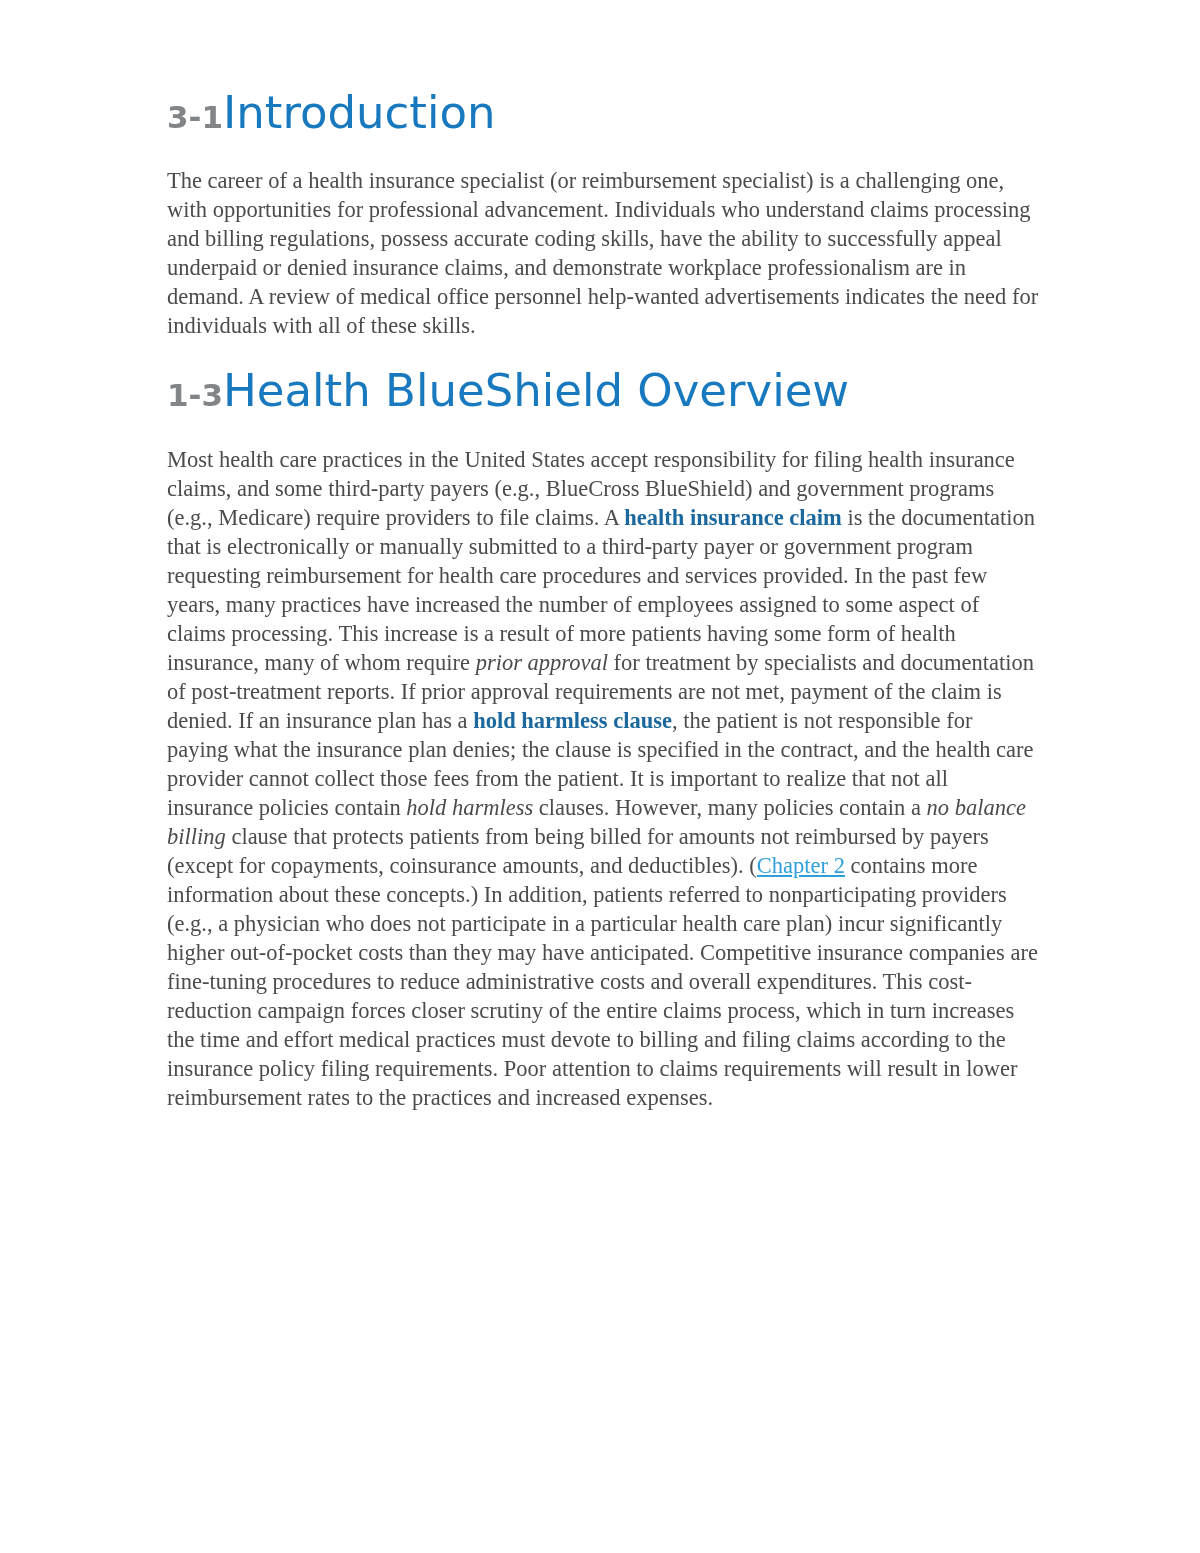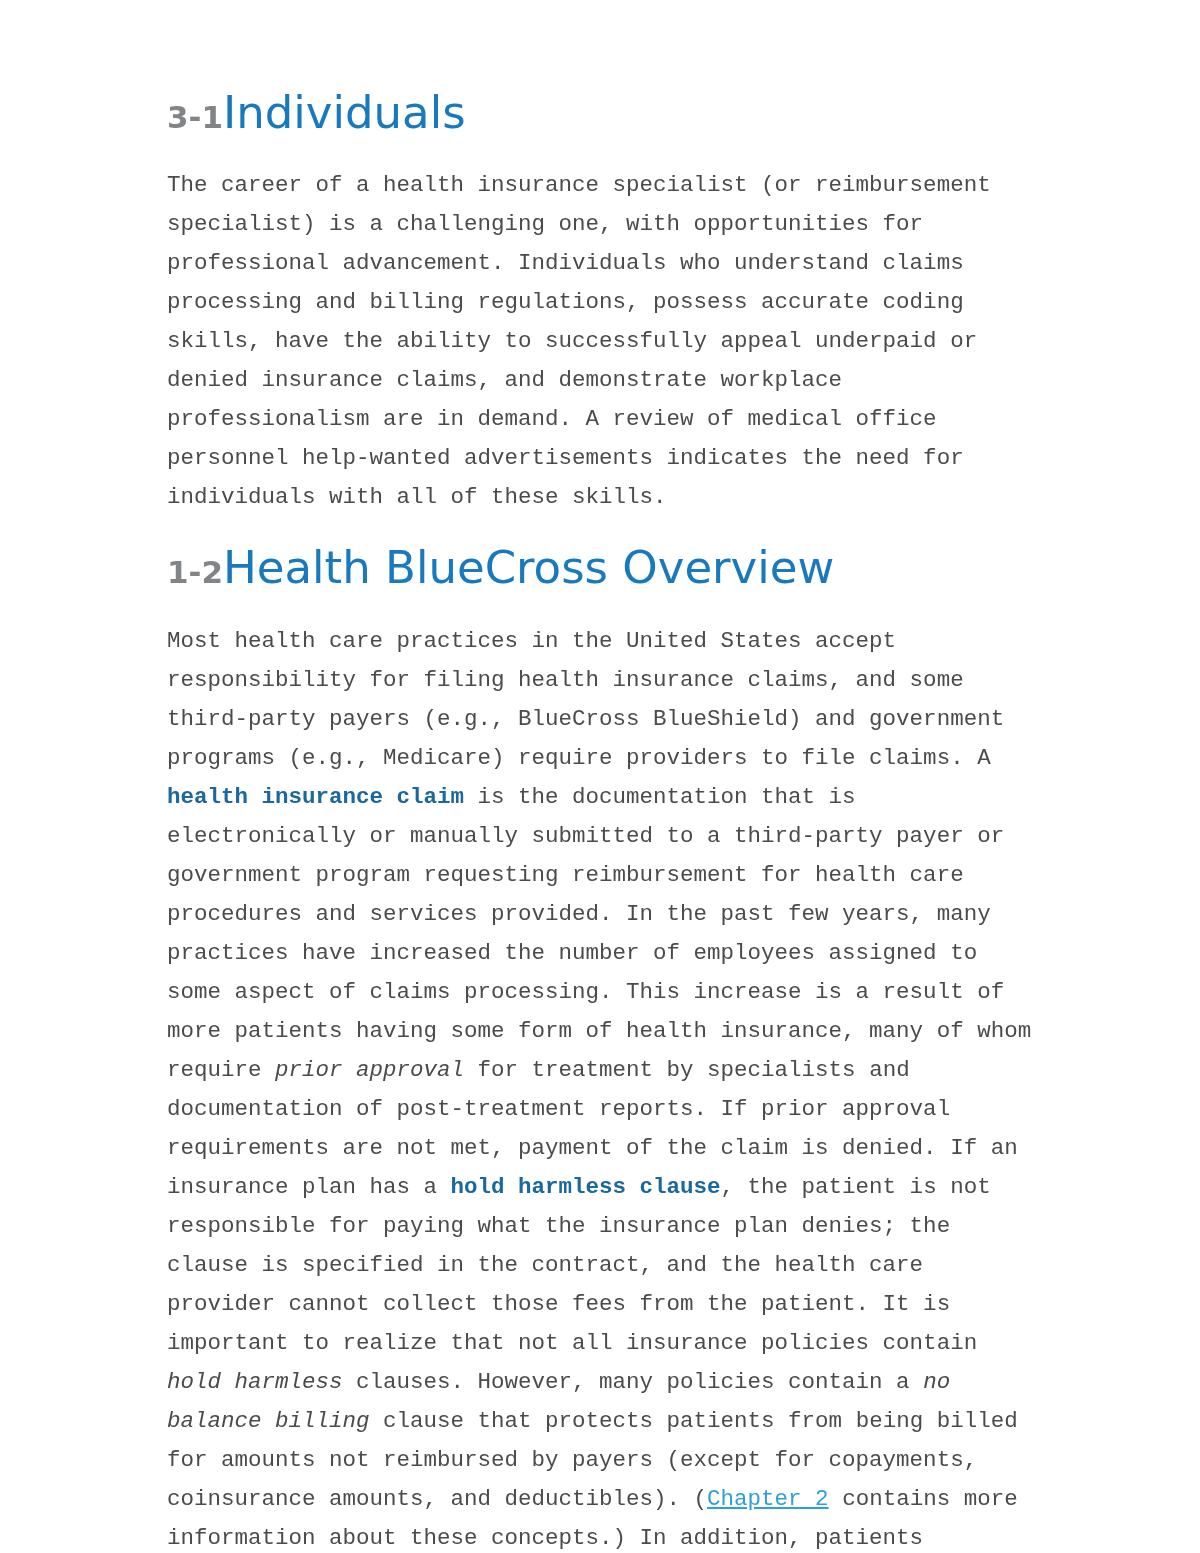--- a/index.html
+++ b/index.html
@@ -30,23 +30,23 @@
     font-size: 31px;
     font-weight: 700;
     color: var(--heading-number, #828588);
   }
   .sec-title {
     font-size: 45px;
     font-weight: 400;
     color: var(--heading-title, #1879bf);
   }
   .body-text {
-    font-family: Liberation Mono, monospace;
+    font-family: Liberation Serif, serif;
     font-size: 22.5px;
-    line-height: 39px;
+    line-height: 29px;
     color: var(--body-text, #4a4b4d);
     max-width: 872px;
     margin: 8px 0 26px 0;
     text-align: left;
   }
   .term {
     font-weight: 700;
     color: var(--key-term, #1a689d);
     text-align: right;
   }
@@ -58,22 +58,22 @@
     text-decoration: underline;
     cursor: pointer;
   }
 </style>
 </head>
 <body>
 
 <main class="page">
 
   <section class="section">
-    <h1 class="sec-heading"><span class="sec-num">3-1</span><span class="sec-title">Individuals</span></h1>
+    <h1 class="sec-heading"><span class="sec-num">3-1</span><span class="sec-title">Introduction</span></h1>
     <p class="body-text"><span class="plain">The career of a health insurance specialist (or reimbursement specialist) is a challenging one, with opportunities for professional advancement. Individuals who understand claims processing and billing regulations, possess accurate coding skills, have the ability to successfully appeal underpaid or denied insurance claims, and demonstrate workplace professionalism are in demand. A review of medical office personnel help-wanted advertisements indicates the need for individuals with all of these skills.</span></p>
   </section>
 
   <section class="section">
-    <h1 class="sec-heading"><span class="sec-num">1-2</span><span class="sec-title">Health BlueCross Overview</span></h1>
+    <h1 class="sec-heading"><span class="sec-num">1-3</span><span class="sec-title">Health BlueShield Overview</span></h1>
     <p class="body-text"><span class="plain">Most health care practices in the United States accept responsibility for filing health insurance claims, and some third-party payers (e.g., BlueCross BlueShield) and government programs (e.g., Medicare) require providers to file claims. A </span><span class="term">health insurance claim</span><span class="plain"> is the documentation that is electronically or manually submitted to a third-party payer or government program requesting reimbursement for health care procedures and services provided. In the past few years, many practices have increased the number of employees assigned to some aspect of claims processing. This increase is a result of more patients having some form of health insurance, many of whom require </span><span class="ital">prior approval</span><span class="plain"> for treatment by specialists and documentation of post-treatment reports. If prior approval requirements are not met, payment of the claim is denied. If an insurance plan has a </span><span class="term">hold harmless clause</span><span class="plain">, the patient is not responsible for paying what the insurance plan denies; the clause is specified in the contract, and the health care provider cannot collect those fees from the patient. It is important to realize that not all insurance policies contain </span><span class="ital">hold harmless</span><span class="plain"> clauses. However, many policies contain a </span><span class="ital">no balance billing</span><span class="plain"> clause that protects patients from being billed for amounts not reimbursed by payers (except for copayments, coinsurance amounts, and deductibles). (</span><a href="#" class="link">Chapter 2</a><span class="plain"> contains more information about these concepts.) In addition, patients referred to nonparticipating providers (e.g., a physician who does not participate in a particular health care plan) incur significantly higher out-of-pocket costs than they may have anticipated. Competitive insurance companies are fine-tuning procedures to reduce administrative costs and overall expenditures. This cost-reduction campaign forces closer scrutiny of the entire claims process, which in turn increases the time and effort medical practices must devote to billing and filing claims according to the insurance policy filing requirements. Poor attention to claims requirements will result in lower reimbursement rates to the practices and increased expenses.</span></p>
   </section>
 
 </main>
 
 </body></html>

